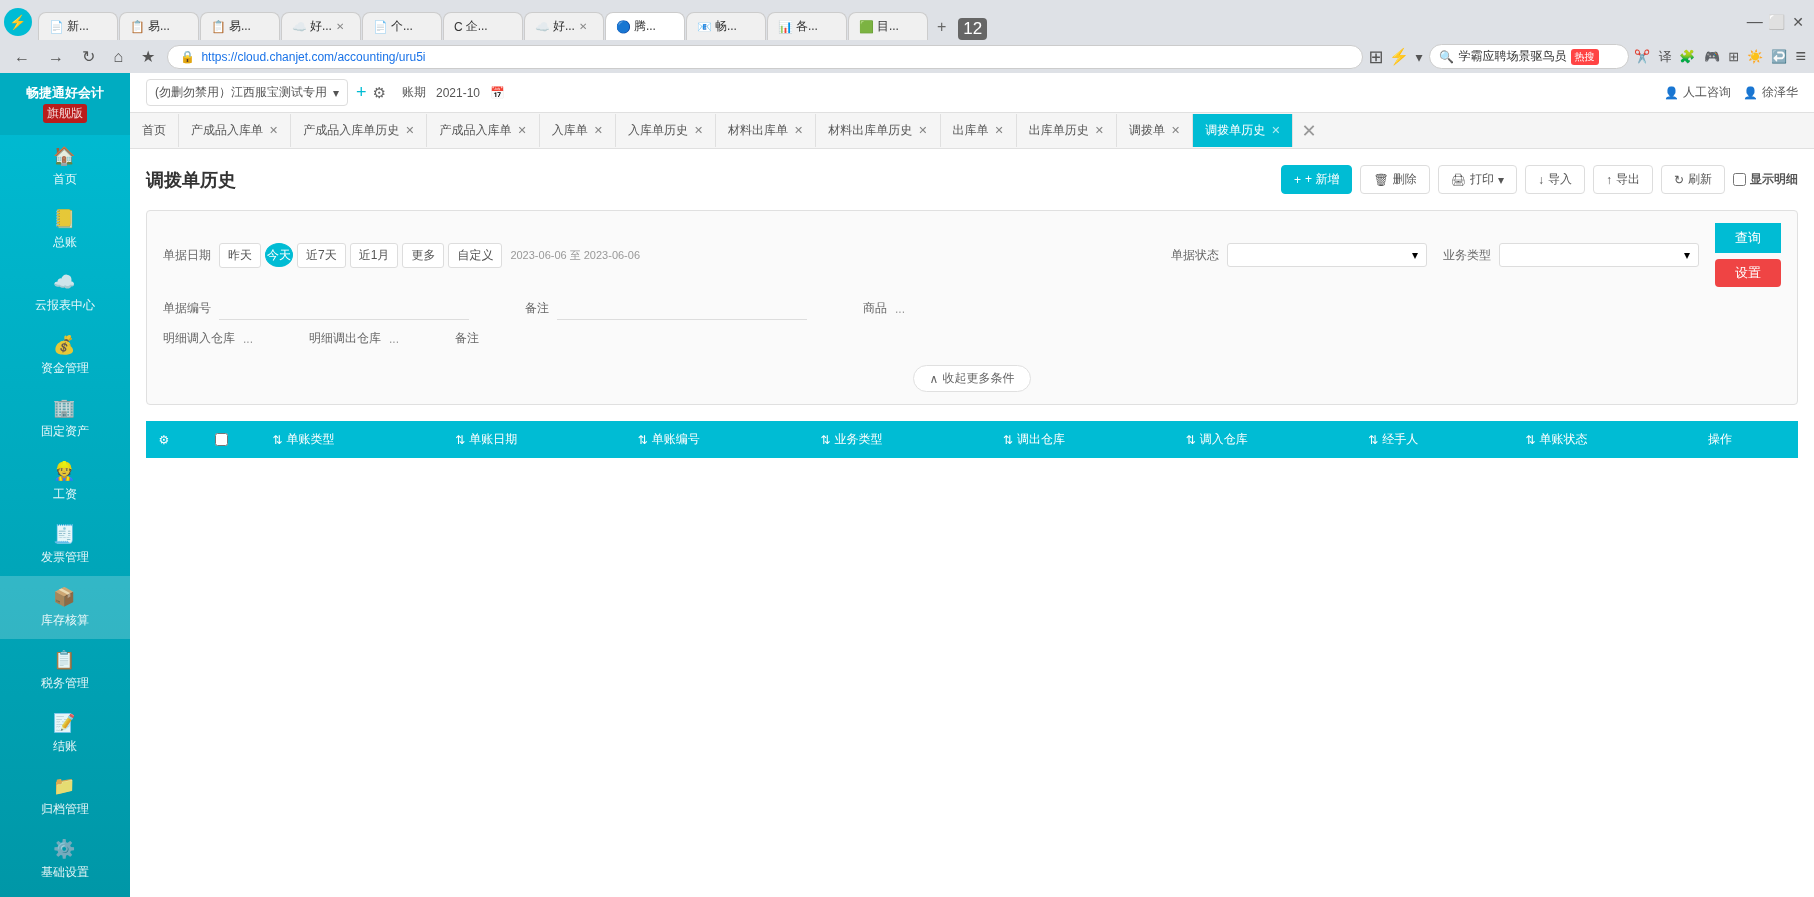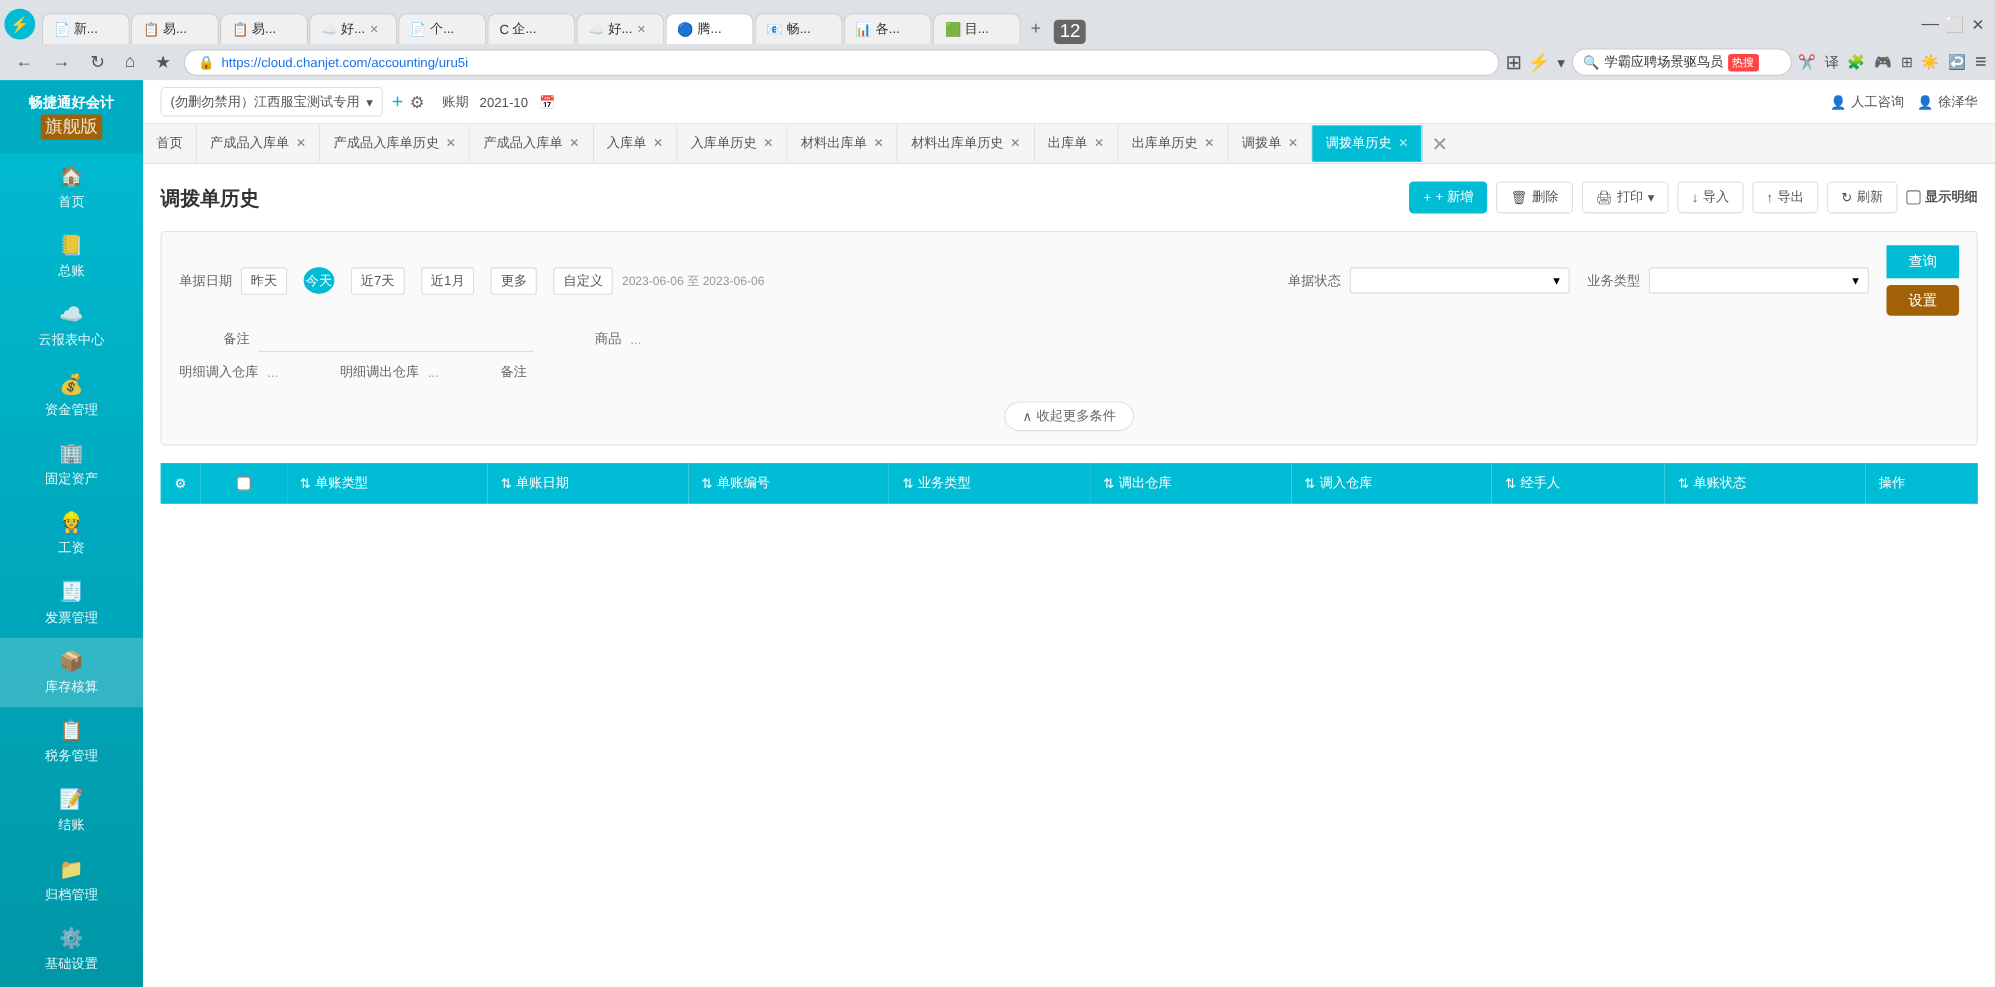--- a/index.html
+++ b/index.html
@@ -22,21 +22,21 @@
     .hot-badge { background: #ff4444; color: #fff; font-size: 10px; padding: 1px 4px; border-radius: 3px; margin-left: 4px; }
     .browser-tools { display: flex; align-items: center; gap: 8px; color: #555; }
 
     
     .app-wrapper { display: flex; height: calc(100vh - 72px); background: #fff; }
 
     
     .sidebar { width: 130px; background: linear-gradient(180deg, #00bcd4 0%, #0097a7 100%); color: #fff; display: flex; flex-direction: column; flex-shrink: 0; }
     .sidebar-logo { padding: 12px 8px; background: #00acc1; text-align: center; }
     .sidebar-logo-text { font-size: 13px; font-weight: bold; color: #fff; line-height: 1.3; }
-    .sidebar-logo-sub { font-size: 16px; color: rgba(255,255,255,0.8); background: #a16207; border-radius: 3px; padding: 1px 4px; margin-top: 2px; display: inline-block; }
+    .sidebar-logo-sub { font-size: 12px; color: rgba(255,255,255,0.8); background: #b91c1c; border-radius: 3px; padding: 1px 4px; margin-top: 2px; display: inline-block; }
     .sidebar-item { display: flex; flex-direction: column; align-items: center; padding: 10px 6px; cursor: pointer; font-size: 12px; color: rgba(255,255,255,0.9); transition: background 0.2s; }
     .sidebar-item .s-icon { font-size: 18px; margin-bottom: 4px; }
     .sidebar-item.active { background: rgba(255,255,255,0.2); }
 
     
     .main-content { flex: 1; display: flex; flex-direction: column; overflow: hidden; }
 
     
     .top-bar { display: flex; align-items: center; padding: 0 16px; height: 40px; background: #fff; border-bottom: 1px solid #e0e0e0; text-align: right; }
     .company-selector { display: flex; align-items: center; gap: 6px; font-size: 12px; color: #555; cursor: pointer; padding: 4px 8px; border: 1px solid #ddd; border-radius: 4px; }
@@ -57,31 +57,31 @@
     .page-actions { display: flex; align-items: center; gap: 8px; }
     .action-btn { display: flex; align-items: center; gap: 4px; padding: 5px 12px; border: 1px solid #ddd; border-radius: 4px; background: #fff; font-size: 12px; cursor: pointer; color: #555; }
     .action-btn.primary { background: #00bcd4; color: #fff; border-color: #00bcd4; }
 
     
     .filter-area { border: 1px solid #e0e0e0; border-radius: 4px; padding: 12px 16px; margin-bottom: 16px; background: #fafafa; }
     .filter-row { display: flex; align-items: center; gap: 16px; margin-bottom: 10px; flex-wrap: wrap; }
     .filter-row:last-child { margin-bottom: 0; }
     .filter-group { display: flex; align-items: center; gap: 8px; }
     .filter-label { font-size: 12px; color: #666; white-space: nowrap; }
-    .filter-date-btns { display: flex; align-items: center; gap: 15px; }
+    .filter-date-btns { display: flex; align-items: center; gap: 4px; }
     .date-btn { padding: 3px 8px; border: 1px solid #ddd; border-radius: 3px; font-size: 12px; cursor: pointer; background: #fff; color: #555; }
     .date-btn.active { background: #00bcd4; color: #fff; border-color: #00bcd4; border-radius: 50%; width: 28px; height: 24px; display: flex; align-items: center; justify-content: center; padding: 0; }
     .date-range { font-size: 11px; color: #999; }
     .filter-select { display: flex; align-items: center; border: 1px solid #ddd; border-radius: 3px; padding: 4px 8px; background: #fff; font-size: 12px; cursor: pointer; min-width: 120px; justify-content: space-between; }
     .filter-input-wide { border: none; border-bottom: 1px solid #ddd; padding: 4px 2px; font-size: 12px; background: transparent; min-width: 250px; outline: none; }
     .collapse-btn { background: #fff; border: 1px solid #e0e0e0; border-radius: 20px; padding: 4px 16px; font-size: 12px; color: #666; cursor: pointer; display: flex; align-items: center; gap: 4px; margin: 8px auto 0; width: fit-content; }
     .more-dots { color: #999; font-size: 12px; }
 
     .search-btn { padding: 6px 20px; background: #00bcd4; color: #fff; border: none; border-radius: 0; font-size: 13px; cursor: pointer; }
-    .setting-btn { padding: 5px 16px; background: #a16207; color: #fff; border: none; border-radius: 4px; font-size: 13px; cursor: pointer; }
+    .setting-btn { padding: 5px 16px; background: #ef4444; color: #fff; border: none; border-radius: 4px; font-size: 13px; cursor: pointer; }
 
     
     .data-table { width: 100%; border-collapse: collapse; margin-top: 8px; }
     .data-table th { background: #00bcd4; color: #fff; padding: 10px 12px; text-align: left; font-size: 12px; font-weight: normal; white-space: nowrap; }
     .data-table th:first-child { width: 40px; }
     .data-table th.settings { width: 36px; }
     .th-sort { display: flex; align-items: center; gap: 4px; cursor: pointer; }
     .checkbox-th { display: flex; align-items: center; justify-content: center; }
     .gear-th { display: flex; align-items: center; justify-content: center; cursor: pointer; }
 
@@ -404,20 +404,24 @@
             </div>
           </div>
 
           <div style="display:flex;flex-direction:column;gap:6px;">
             <button class="search-btn">查询</button>
             <button class="setting-btn">设置</button>
           </div>
         </div>
 
         <div class="filter-row">
+          <div class="filter-group">
+            <span class="filter-label">单据编号</span>
+            <input class="filter-input-wide" type="text" style="">
+          </div>
           <div class="filter-group" style="margin-left:40px;">
             <span class="filter-label">备注</span>
             <input class="filter-input-wide" type="text" style="">
           </div>
           <div class="filter-group" style="margin-left:40px;">
             <span class="filter-label">商品</span>
             <span class="more-dots">...</span>
           </div>
         </div>
 

